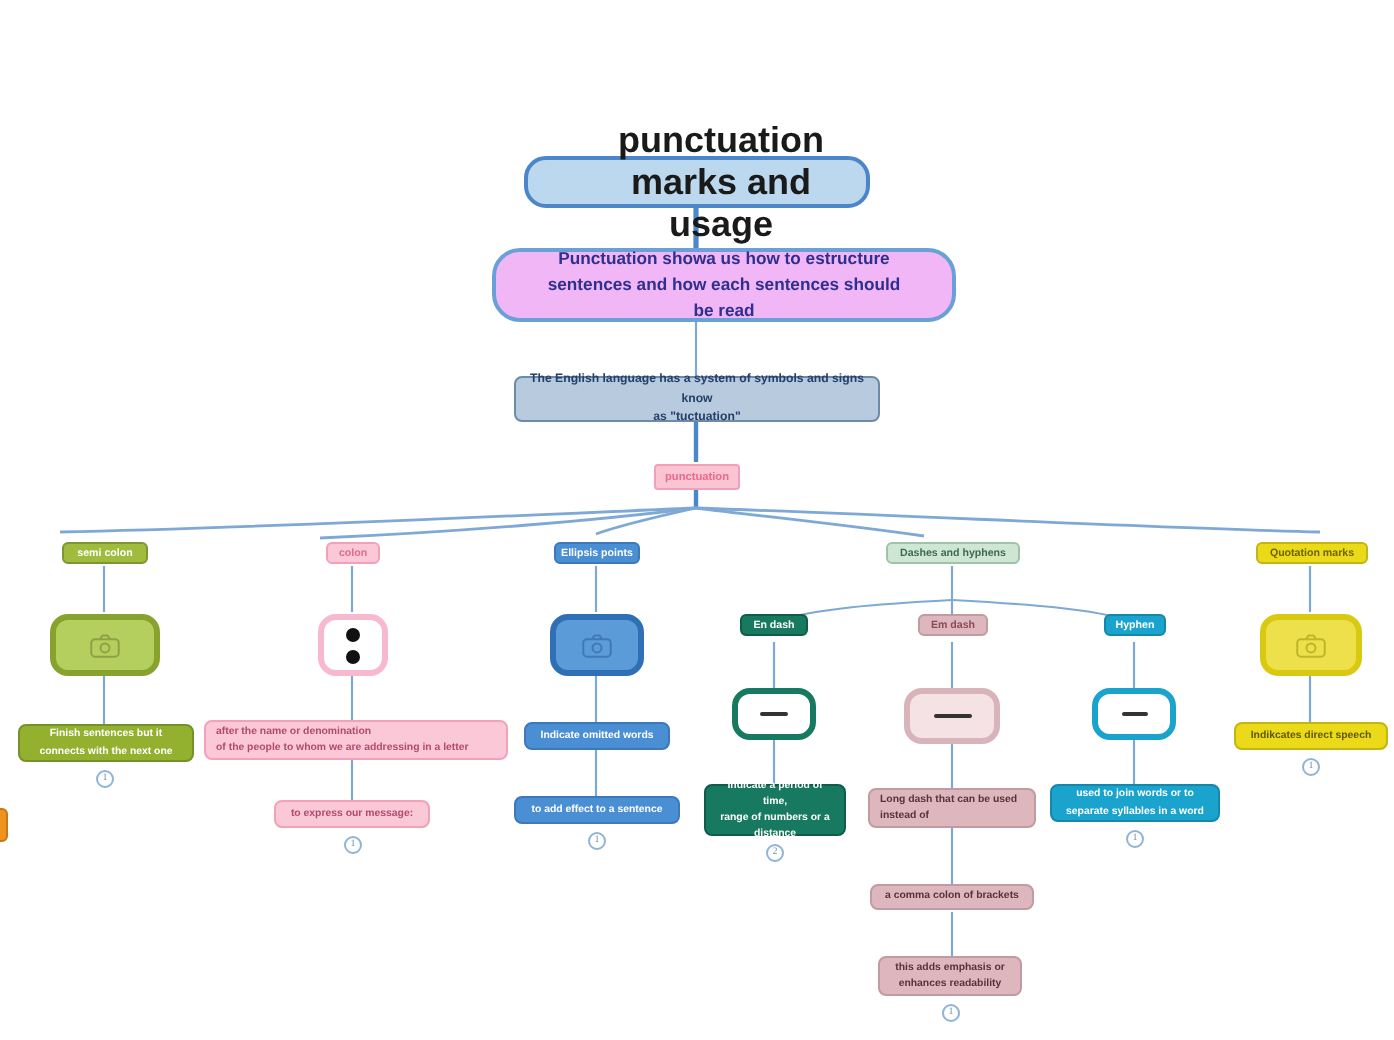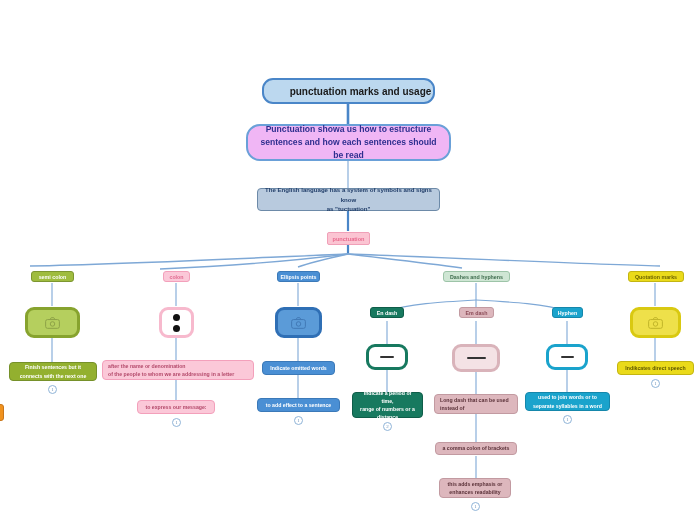--- a/index.html
+++ b/index.html
@@ -15,21 +15,21 @@
   .node {
     position: absolute;
     display: flex; align-items: center; justify-content: center;
     text-align: center;
     border-style: solid;
     white-space: pre-line;
   }
 
   
   .n-root {
-    font-size: 10px; font-weight: bold; color: #1a1a1a;
+    font-size: 18px; font-weight: bold; color: #1a1a1a;
     background: #bcd8ef; border: 2px solid #4a86c8;
     border-radius: 11px;
     padding-left: 24px;
   }
   .n-purple {
     font-size: 8.6px; font-weight: bold; color: #2f2f8f; line-height: 1.55;
     background: #f0b6f5; border: 2px solid #6aa0d8;
     border-radius: 14px; padding: 3px 8px;
   }
   .n-steel {
@@ -144,21 +144,21 @@
       <path d="M567 321 L567 344"></path>
       <path d="M567 370 L567 392"></path>
 
       <path d="M655 283 L655 306"></path>
       <path d="M655 338 L655 361"></path>
     </g>
   </svg>
 
   <div class="node n-root" style="left:262px; top:78px; width:173px; height:26px;">punctuation marks and usage</div>
 
-  <div class="node n-purple" style="left:246px; top:124px; width:205px; height:37px;text-align:center;">Punctuation showa us how to estructure
+  <div class="node n-purple" style="left:246px; top:124px; width:232px; height:37px;text-align:center;">Punctuation showa us how to estructure
 sentences and how each sentences should
 be read</div>
 
   <div class="node n-steel" style="left:257px; top:188px; width:183px; height:23px;">The English language has a system of symbols and signs know
 as "tuctuation"</div>
 
   <div class="node n-punct" style="left:327px; top:232px; width:43px; height:13px;">punctuation</div>
 
   <div class="node chip chip-olive" style="left:31px; top:271px; width:43px; height:11px;">semi colon</div>
 

